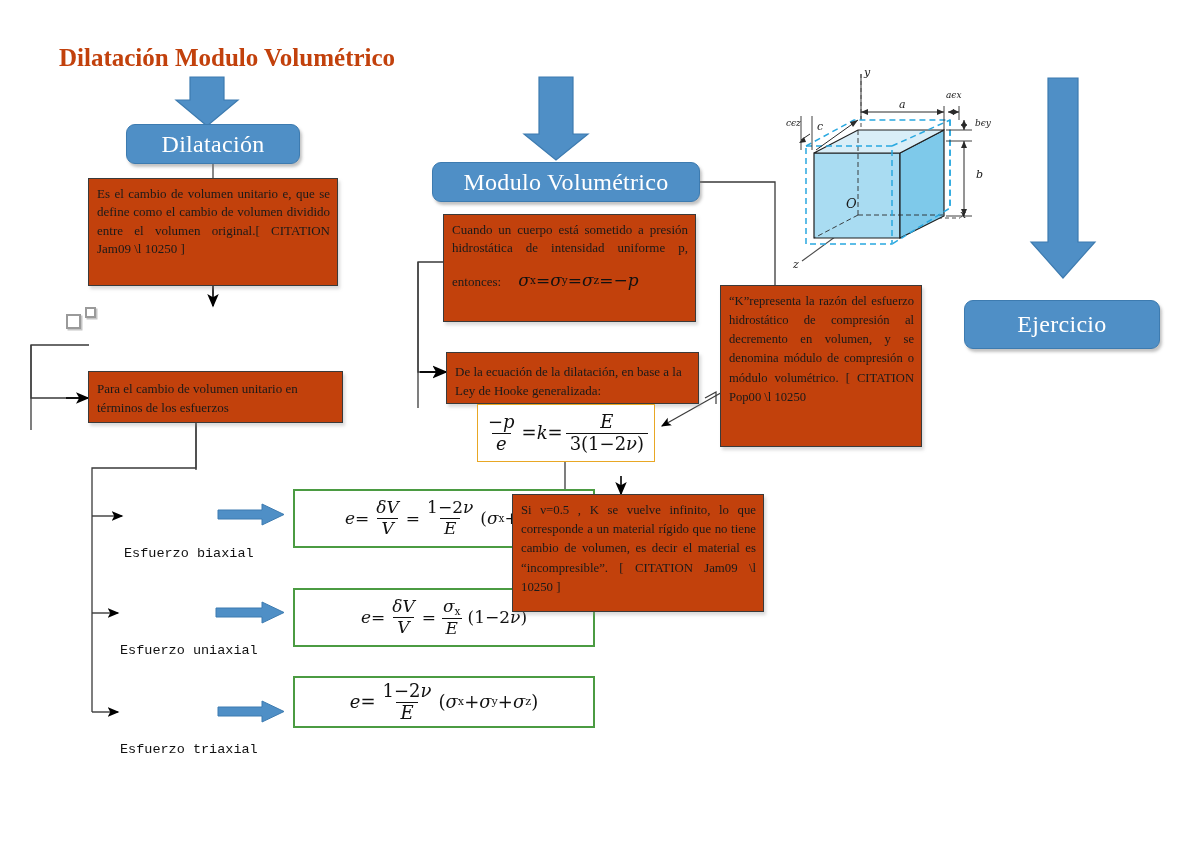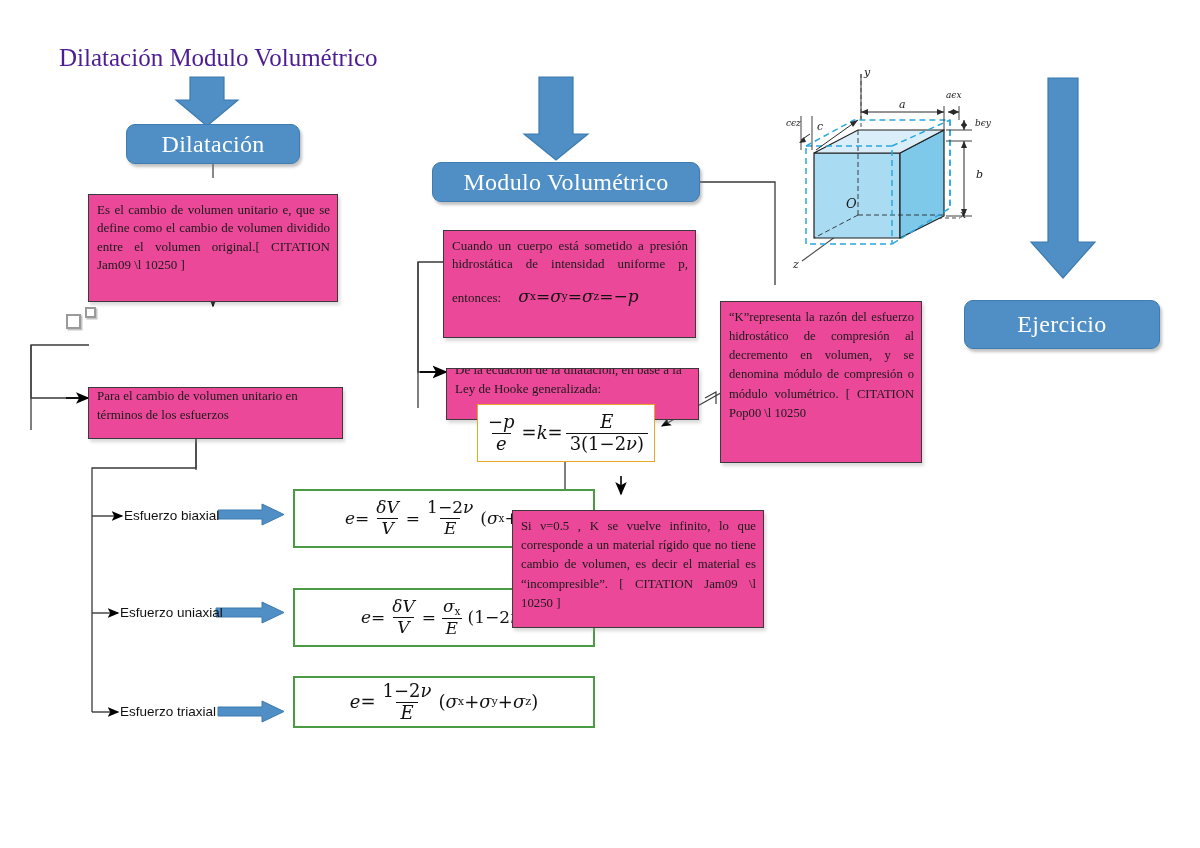--- a/index.html
+++ b/index.html
@@ -18,53 +18,53 @@
     position: absolute;
     left: 0; top: 0;
     width: 1200px;
     height: 848px;
   }
   .abs { position: absolute; box-sizing: border-box; }
 
   
   .page-title {
     font-size: 25px;
-    color: #4c1d95;
+    color: #c2410c;
     font-family: "Liberation Serif", serif;
     white-space: nowrap;
+    font-weight: bold;
   }
 
   
   .blue-box {
     background: #4f8fc6;
     border: 1.5px solid #3d7bb0;
     border-radius: 9px;
     color: #ffffff;
     display: flex;
     align-items: center;
     justify-content: center;
     font-size: 24px;
     font-family: "Liberation Serif", serif;
     box-shadow: 2px 3px 3px rgba(120,120,120,0.45);
     letter-spacing: 0.3px;
   }
 
   
   .text-box {
-    background: #ec4899;
+    background: #c2410c;
     border: 1.3px solid #3a3a3a;
     box-shadow: 2px 3px 3px rgba(150,150,150,0.35);
     font-size: 13px;
     line-height: 1.42;
     color: #1a1a1a;
-    padding: 6px 7px 21px 8px;
+    padding: 6px 7px 3px 8px;
     text-align: justify;
     font-family: "Liberation Serif", serif;
     overflow: hidden;
-    margin-top: 16px;
   }
   .text-box.nojust { text-align: left; }
 
   
   .green-box {
     background: #ffffff;
     border: 2px solid #4b9b42;
     display: flex;
     align-items: center;
     justify-content: center;
@@ -76,21 +76,22 @@
     display: flex;
     align-items: center;
     justify-content: center;
   }
 
   
   .stress-label {
     font-size: 13.5px;
     color: #111;
     white-space: nowrap;
-    font-family: Liberation Sans, sans-serif;
+    font-family: Liberation Mono, monospace;
+    margin-top: 38px;
   }
 
   
   .math {
     font-family: "DejaVu Serif", serif;
     font-size: 17px;
     color: #111;
     display: inline-flex;
     align-items: center;
     white-space: nowrap;

